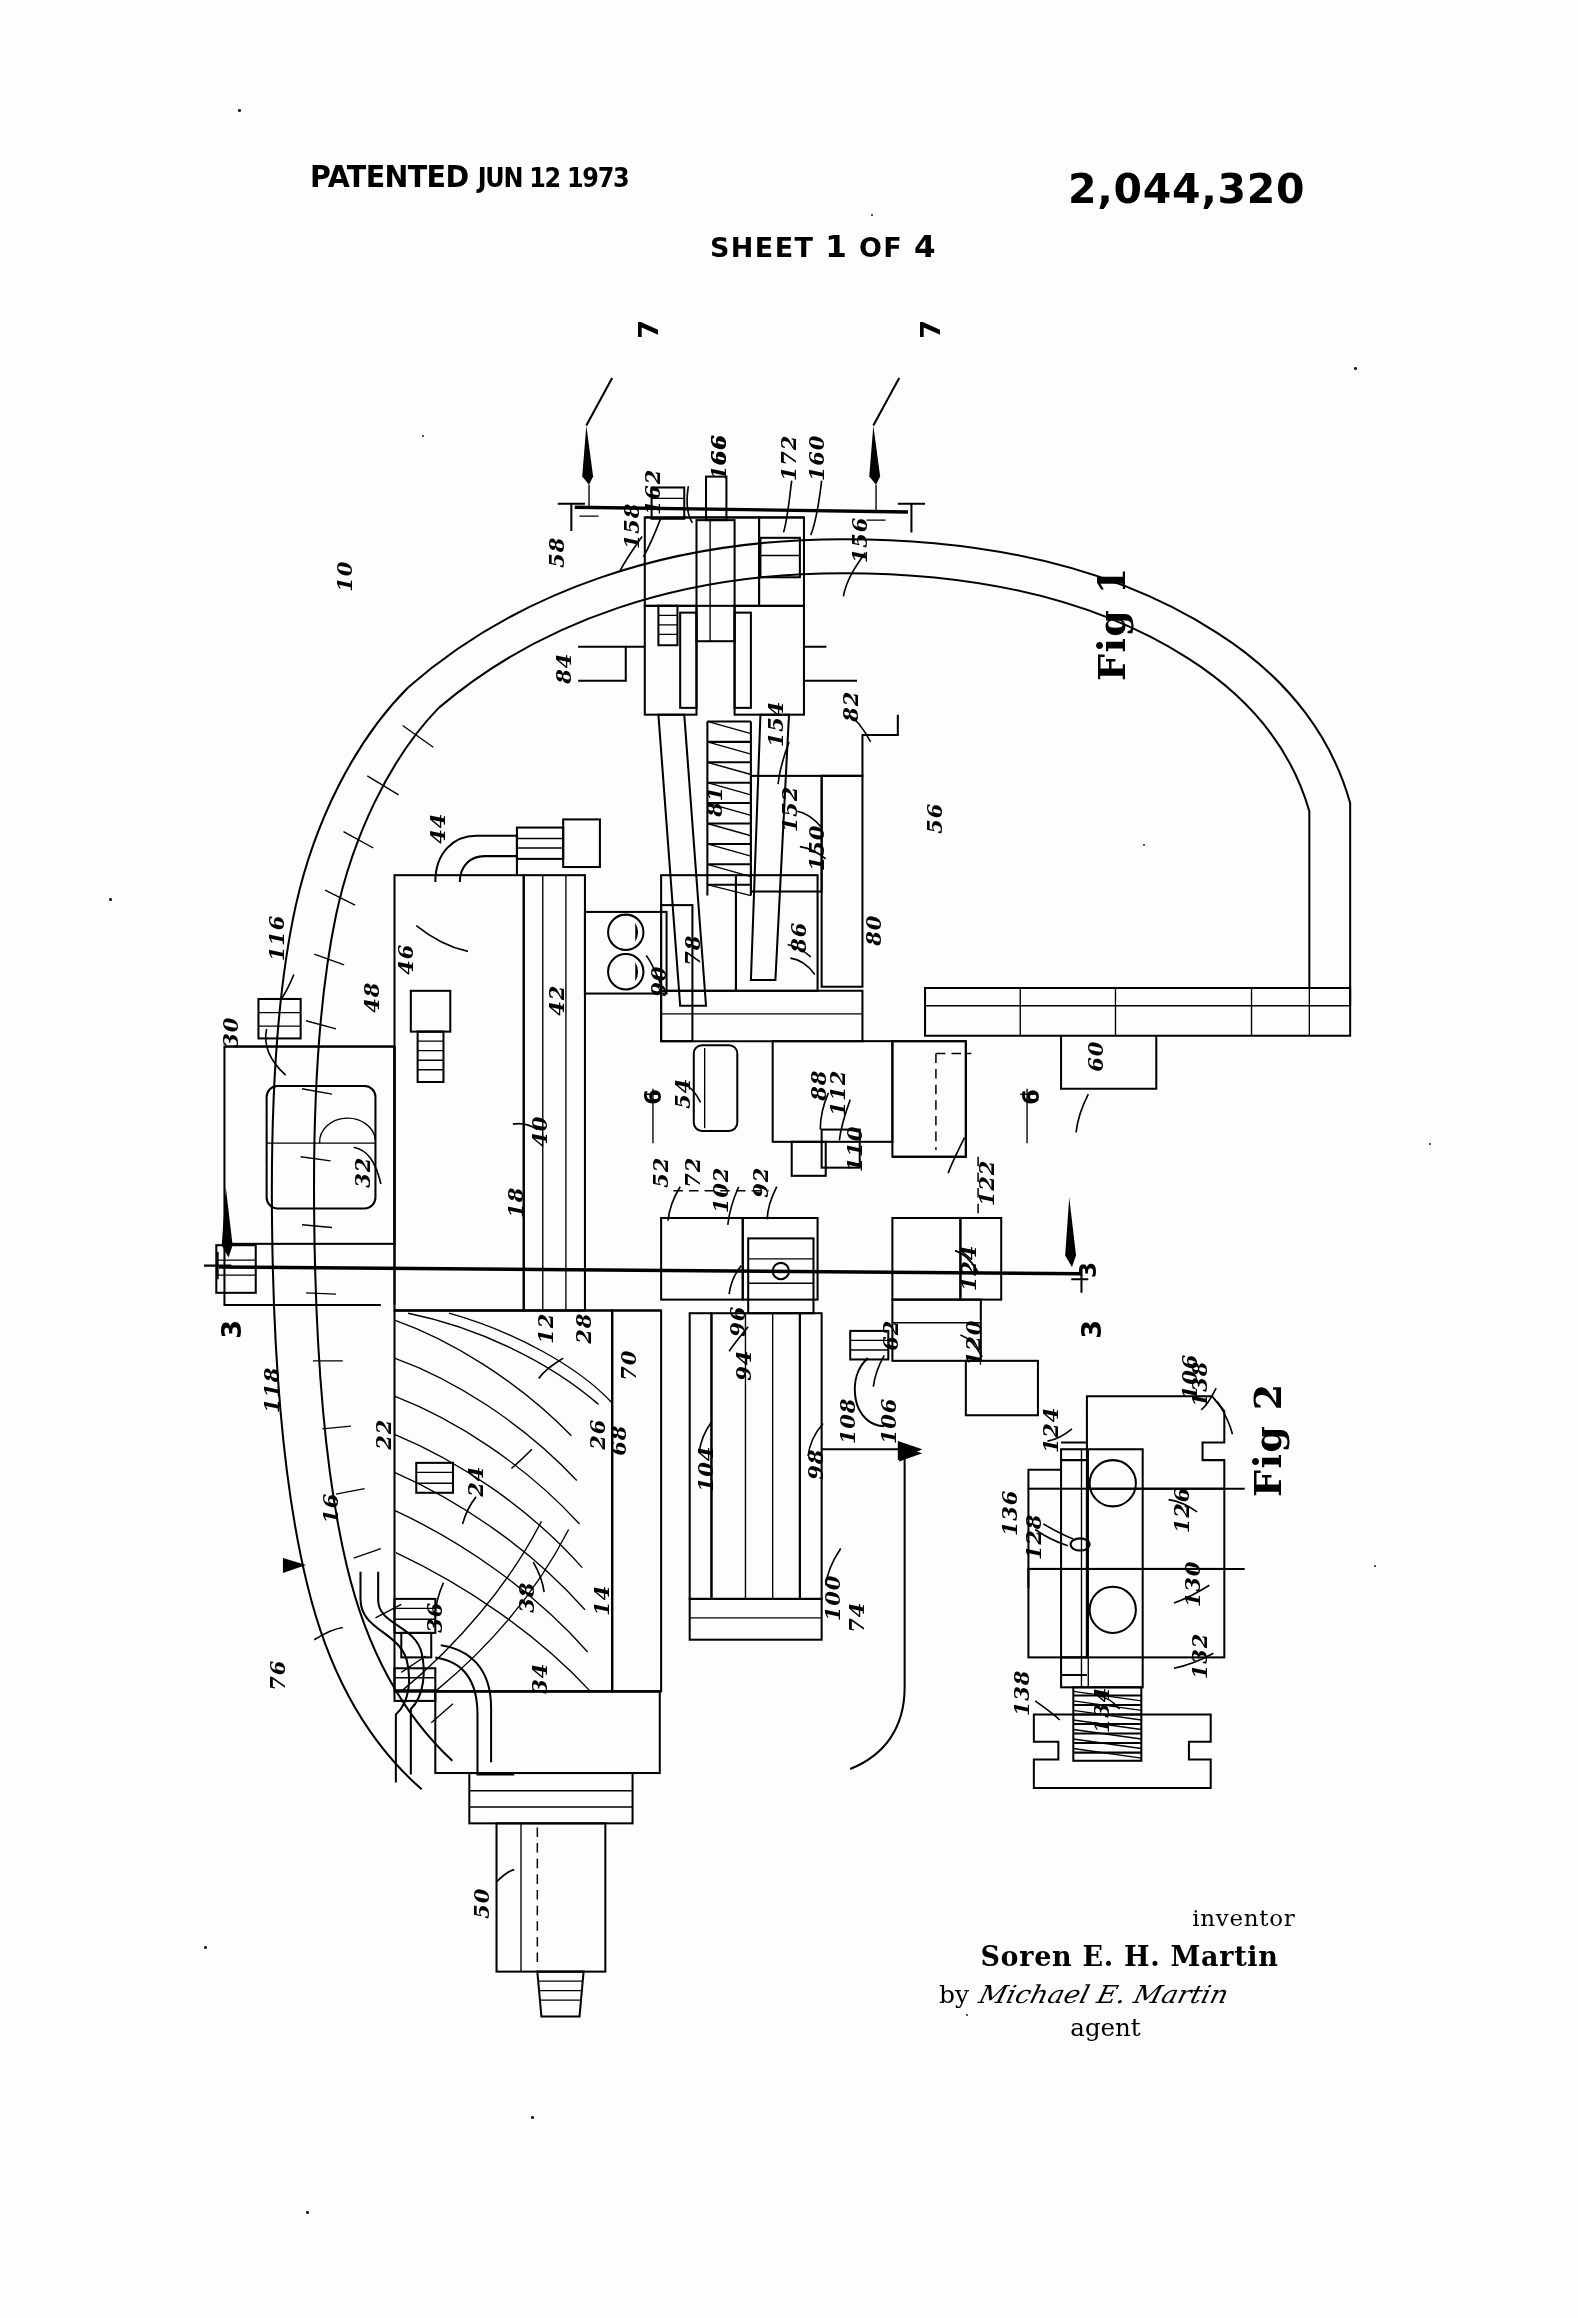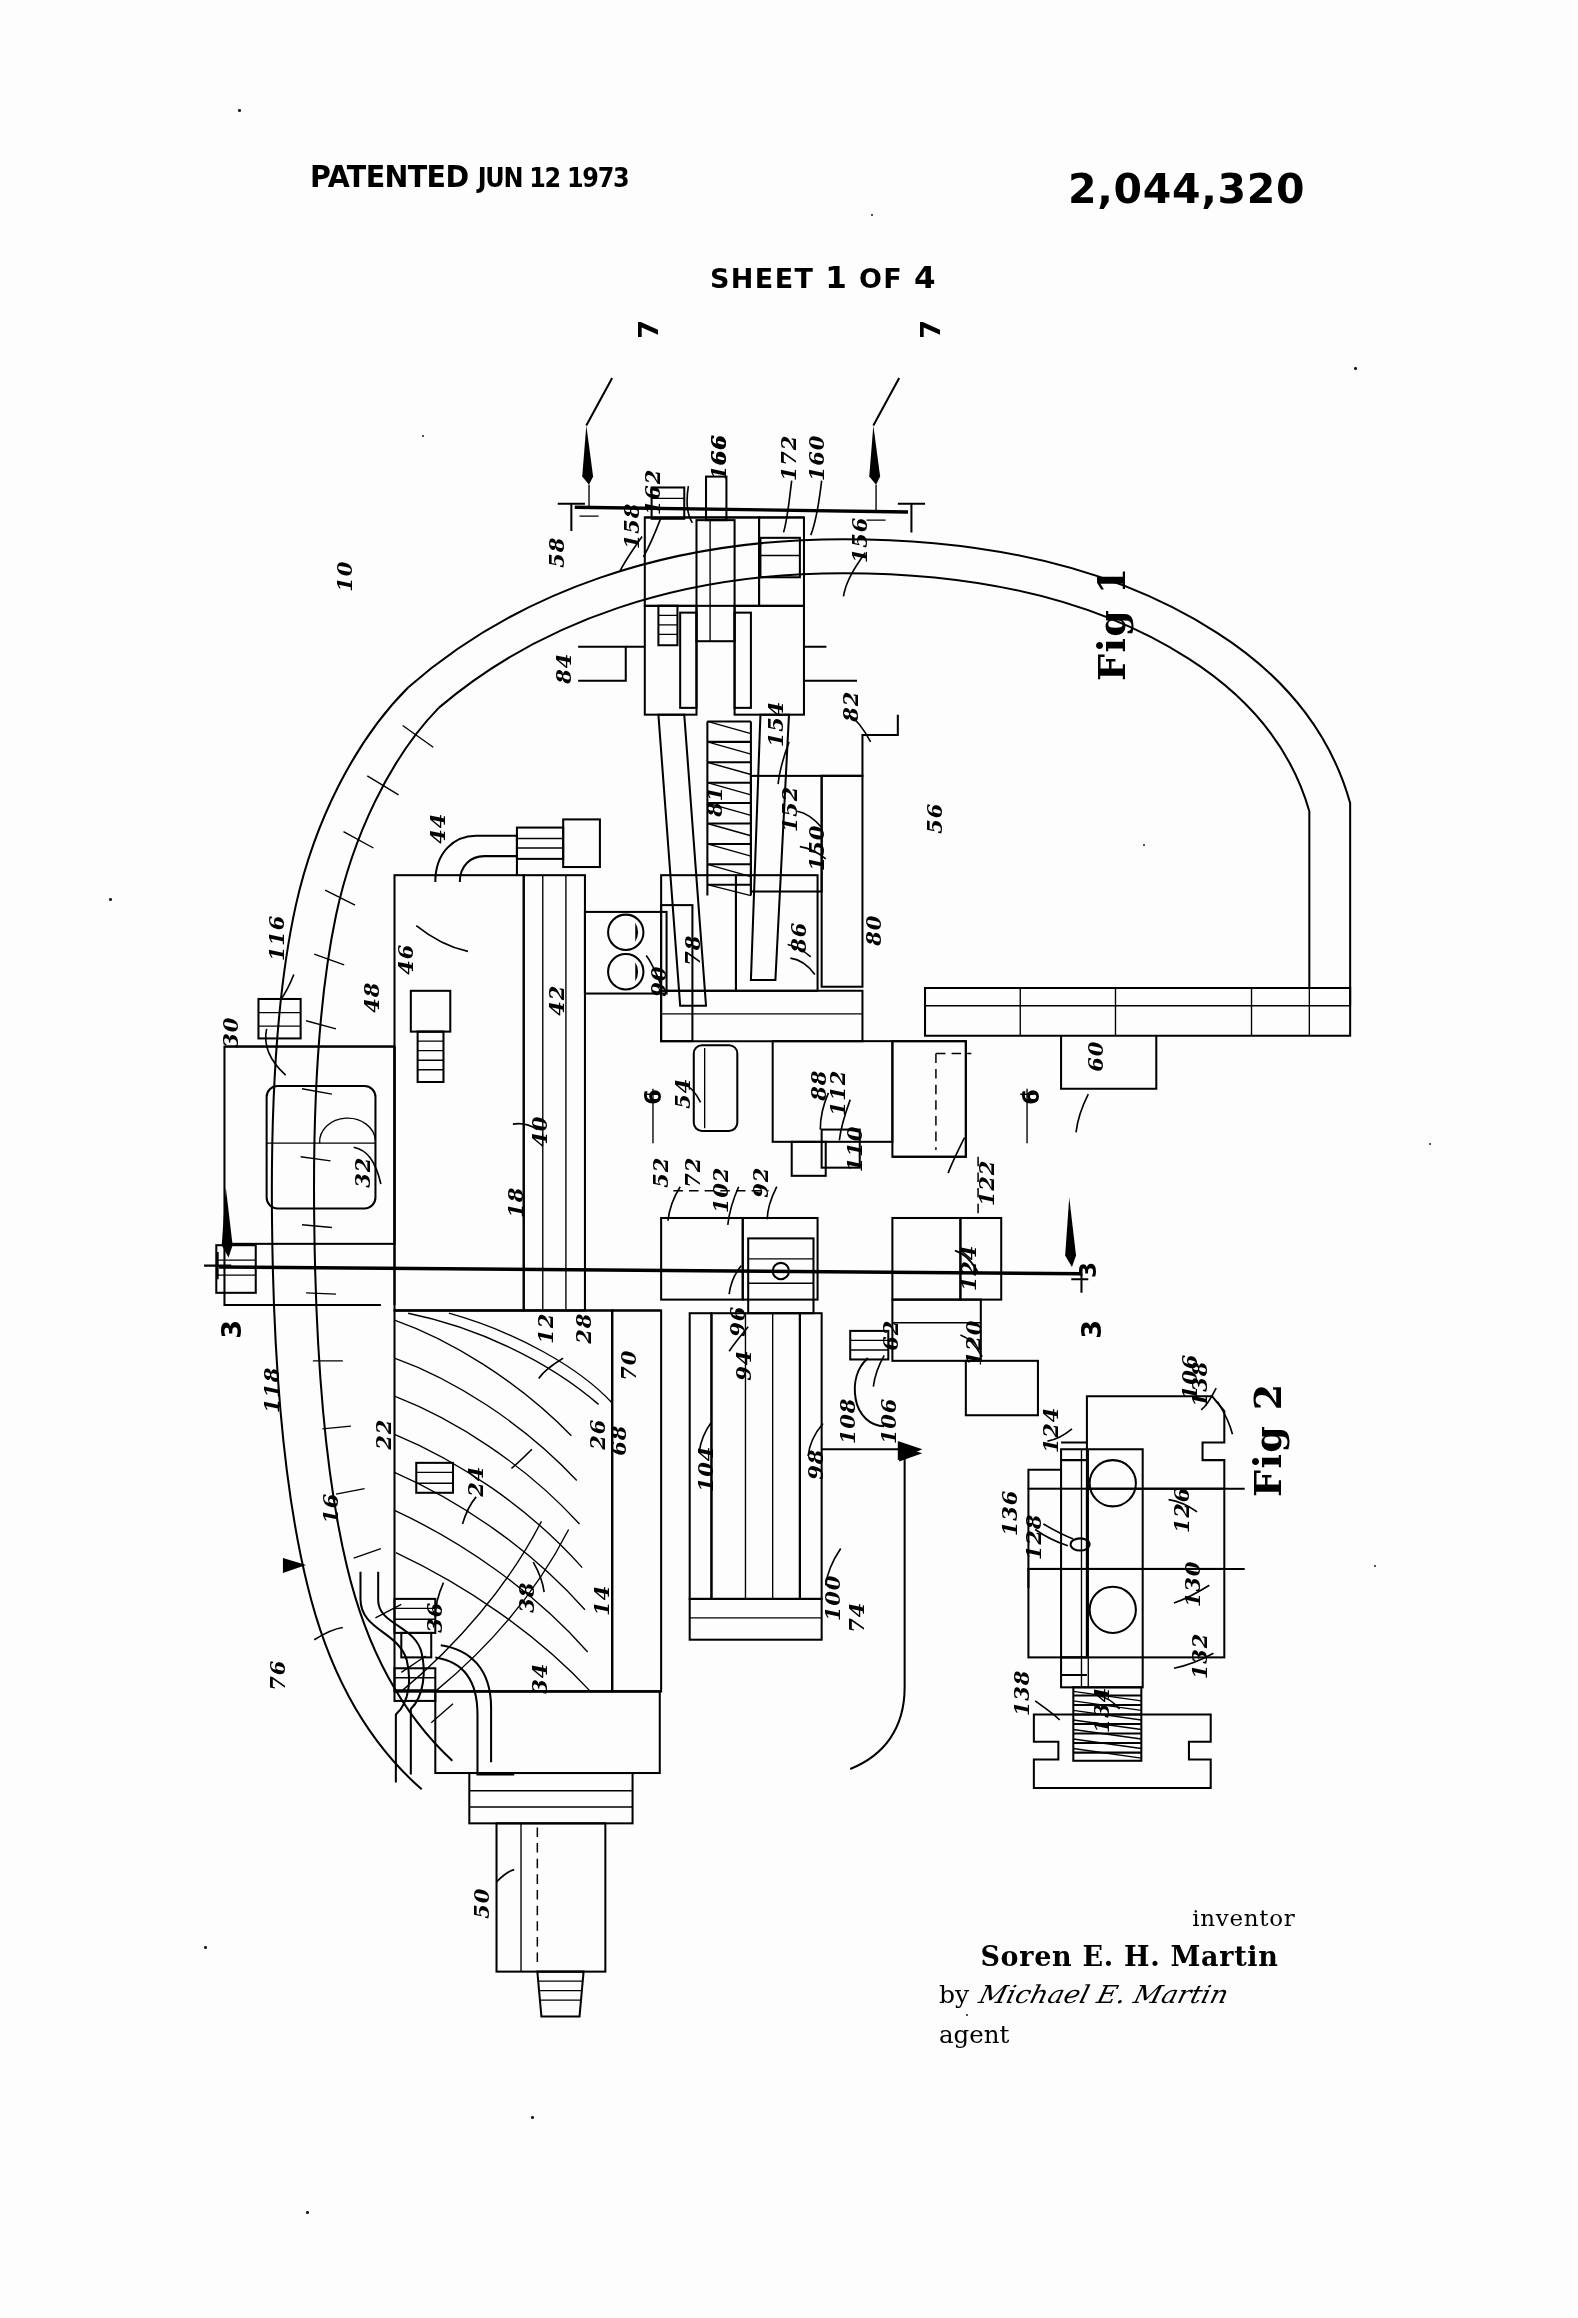--- a/index.html
+++ b/index.html
@@ -45,21 +45,21 @@
     top: 165px;
     font-family: "DejaVu Sans", sans-serif;
     font-weight: 700;
     font-size: 41px;
     letter-spacing: 0.7px;
     white-space: nowrap;
   }
   .hdr-sheet {
     position: absolute;
     left: 710px;
-    top: 259px;
+    top: 228px;
     font-family: "DejaVu Sans", sans-serif;
     font-weight: 700;
     font-size: 27px;
     letter-spacing: 1.4px;
     white-space: nowrap;
   }
   .hdr-sheet .big { font-size: 31px; }
 
   
   .fig-label {
@@ -113,22 +113,22 @@
     font-family: "DejaVu Serif", serif;
     font-style: italic;
     font-size: 27px;
     transform: skewX(-14deg) scaleY(0.92);
     transform-origin: left bottom;
     white-space: nowrap;
   }
   .sig-agent {
     font-family: "DejaVu Serif", serif;
     font-size: 24.5px;
-    text-align: left;
-    margin-top: 11px;
+    text-align: center;
+    margin-top: 4px;
     padding-right: 48px;
   }
 
   
   .ref {
     position: absolute;
     font-family: "DejaVu Serif", serif;
     font-style: italic;
     font-weight: 700;
     font-size: 21px;

